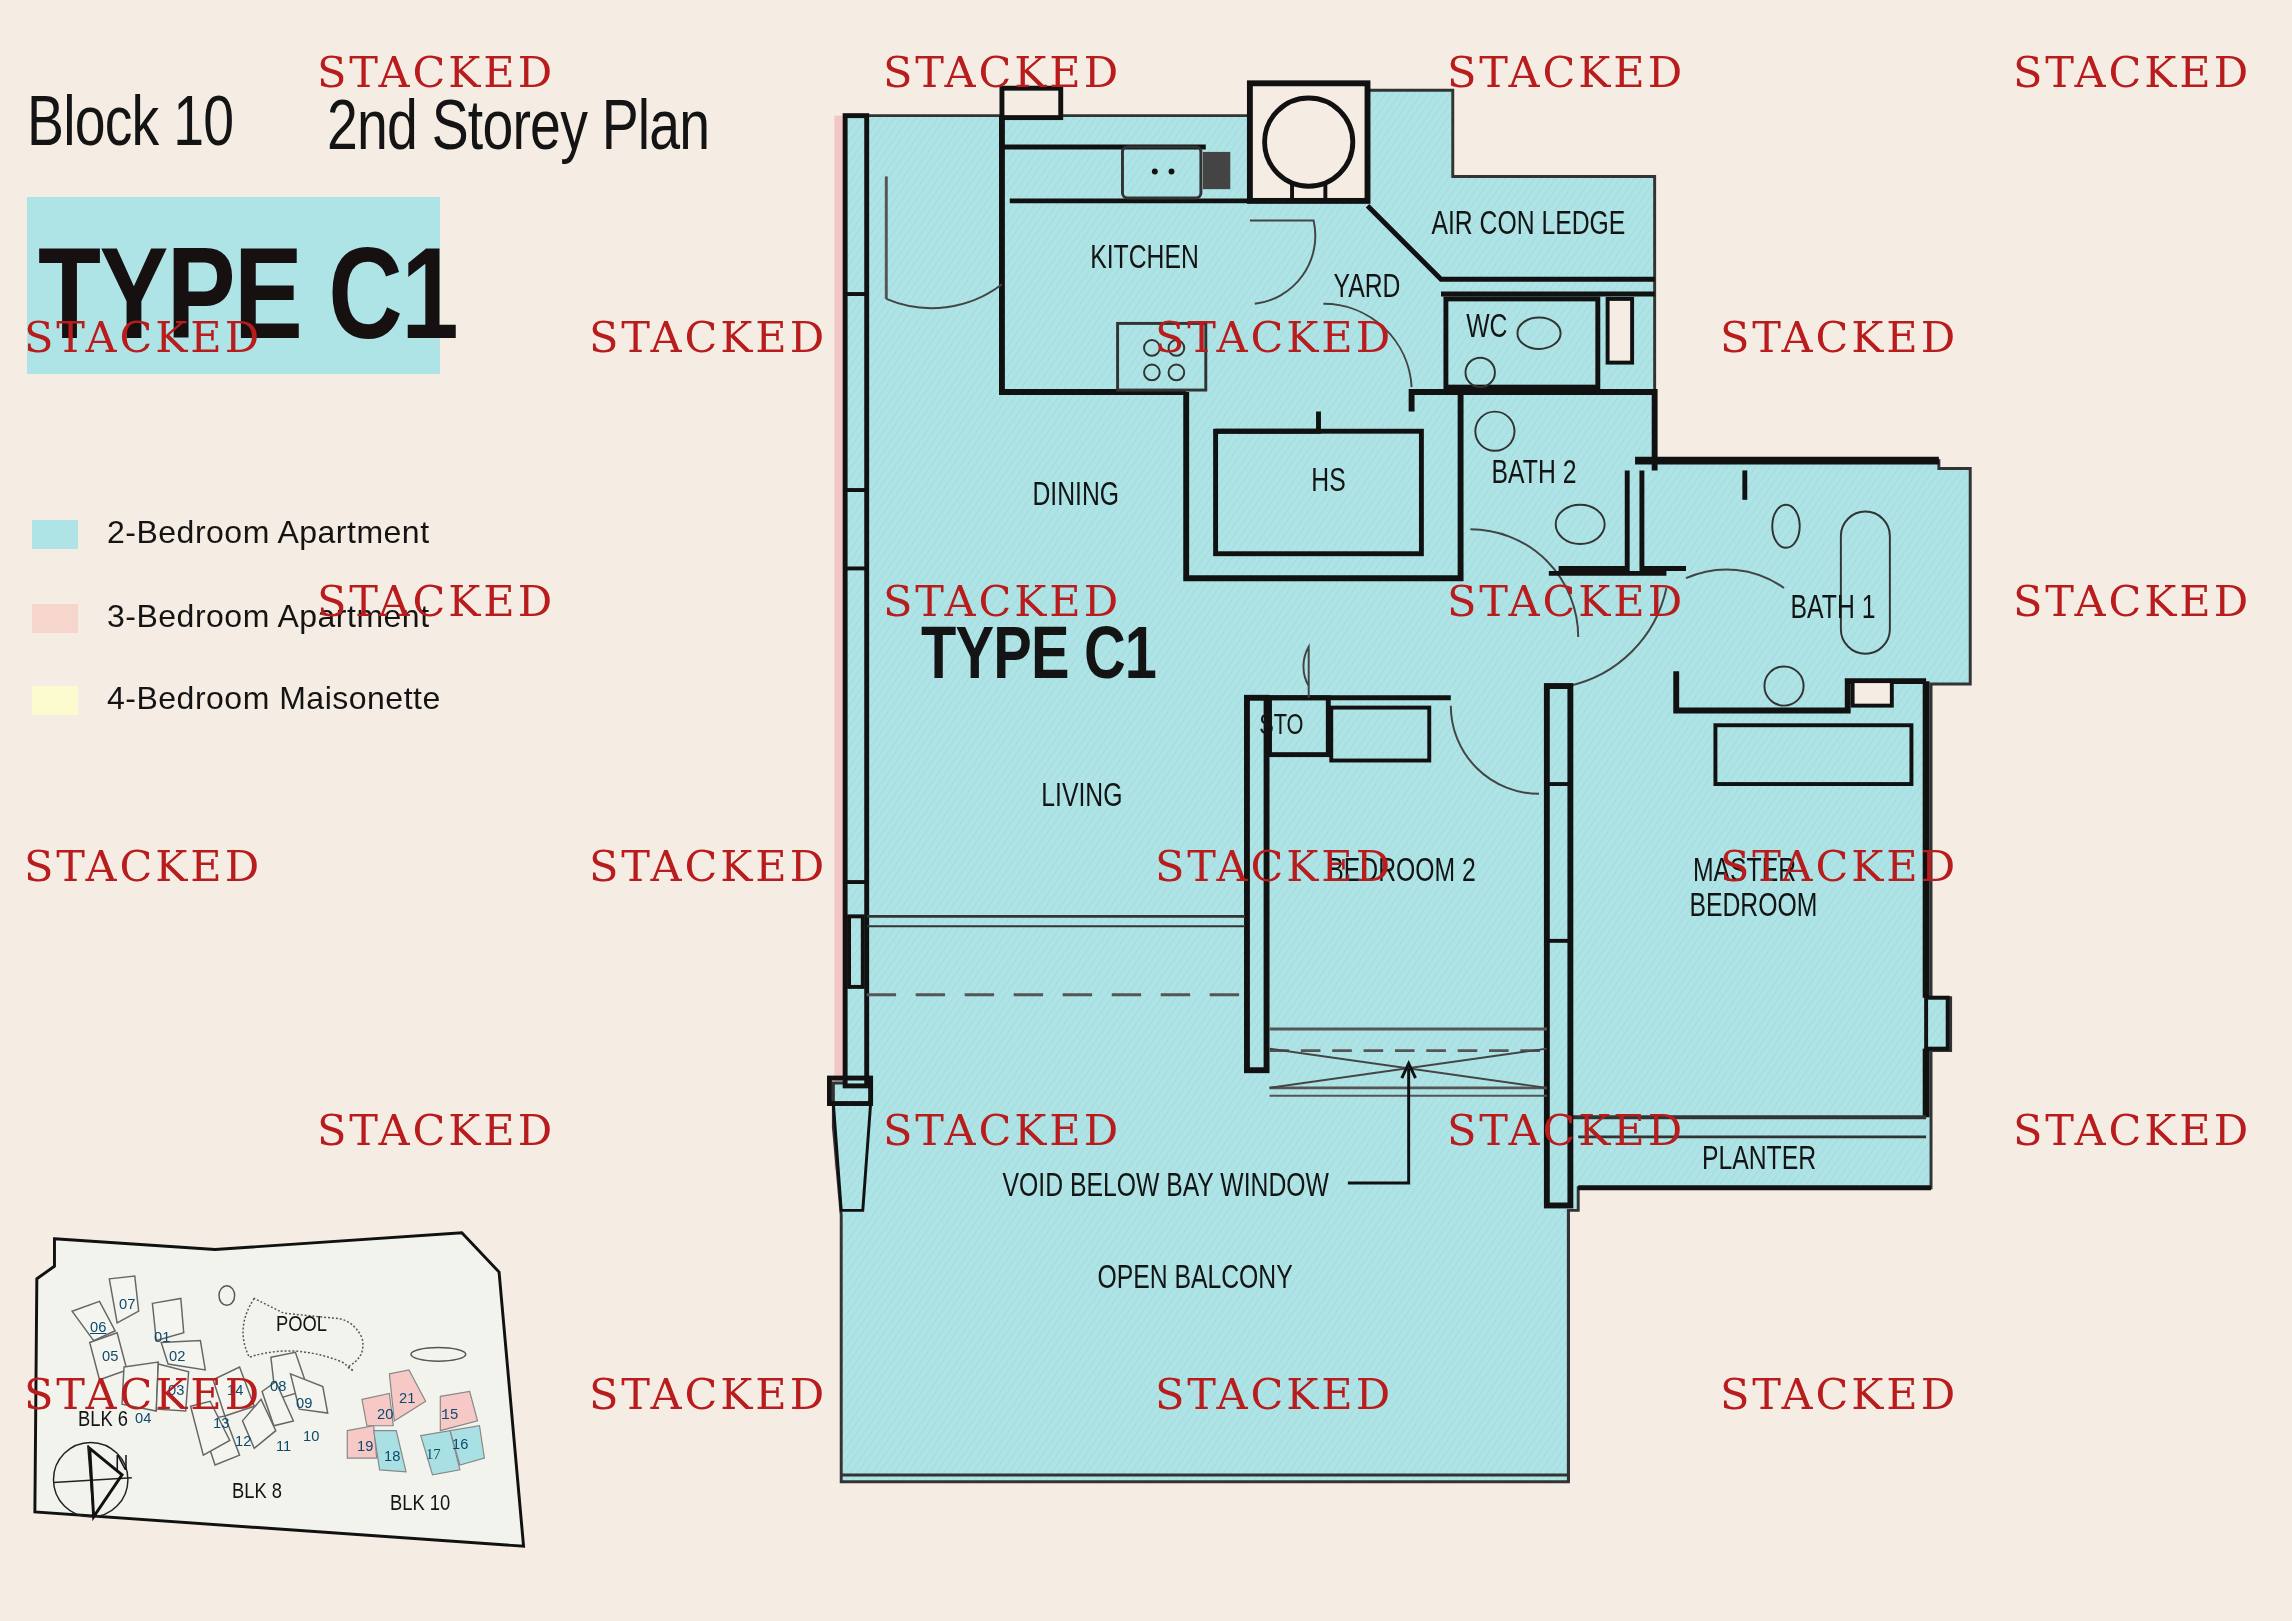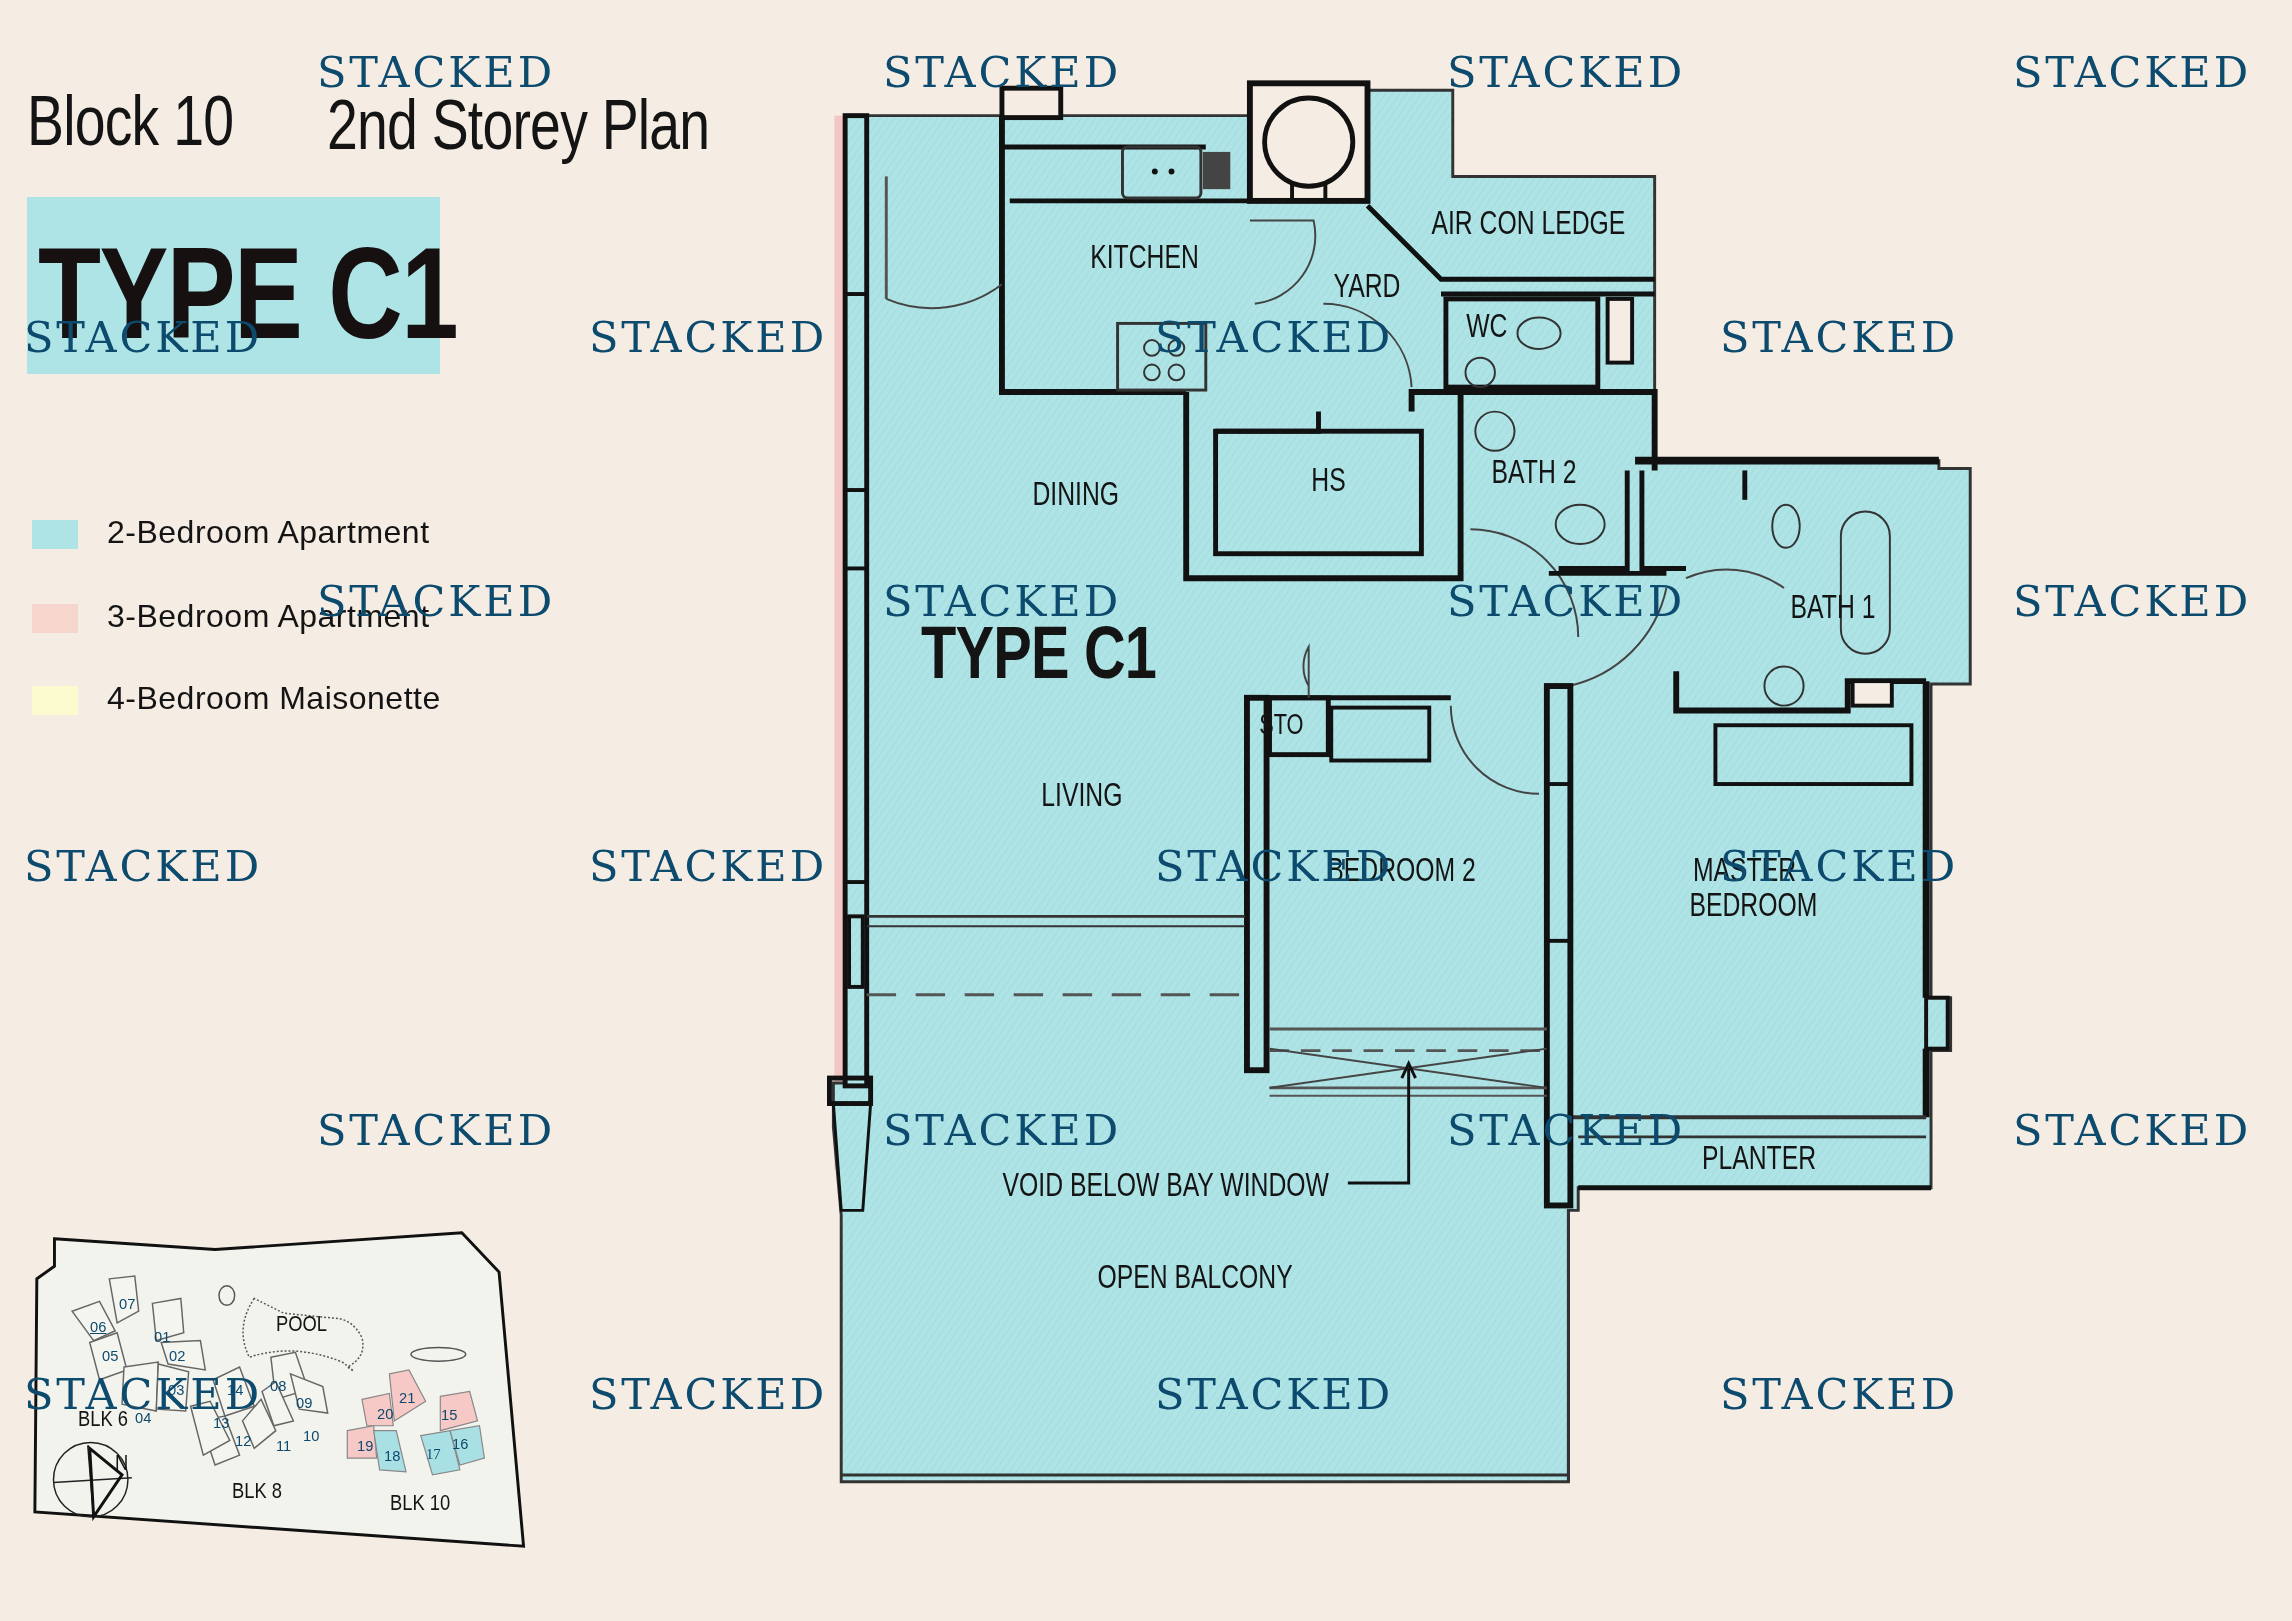--- a/index.html
+++ b/index.html
@@ -4,21 +4,21 @@
 <style>
   html, body { margin:0; padding:0; }
   body {
     width:2293px; height:1621px; position:relative; overflow:hidden;
     background:#f5ede4;
     font-family:"Liberation Sans", sans-serif;
   }
   .abs { position:absolute; }
   .wm {
     position:absolute; font-family:"DejaVu Serif", serif; font-size:43px;
-    color:#0c4a6e; letter-spacing:2.9px; white-space:nowrap; z-index:50;
+    color:#b91c1c; letter-spacing:2.9px; white-space:nowrap; z-index:50;
     pointer-events:none; transform:translateX(-50%);
   }
   .title {
     position:absolute; font-family:"Liberation Sans", sans-serif; color:#141414;
     font-size:71px; letter-spacing:-1px; transform:scaleX(0.78); transform-origin:left top;
     white-space:nowrap;
   }
   .type-box {
     position:absolute; left:26.5px; top:197px; width:413px; height:177px;
     background:#aee4e6;
@@ -292,21 +292,21 @@
   <div class="site-num" style="left:90px;top:71px;">07</div>
 
   <div class="site-num" style="left:241px;top:153px;">08</div>
   <div class="site-num" style="left:267px;top:170px;">09</div>
   <div class="site-num" style="left:274px;top:203px;">10</div>
   <div class="site-num" style="left:247px;top:213px;">11</div>
   <div class="site-num" style="left:206px;top:208px;">12</div>
   <div class="site-num" style="left:184px;top:190px;">13</div>
   <div class="site-num" style="left:198px;top:157px;">14</div>
 
-  <div class="site-num" style="left:412px;top:182px;">15</div>
+  <div class="site-num" style="left:412px;top:182px;font-family:Liberation Mono, monospace;">15</div>
   <div class="site-num" style="left:423px;top:211px;">16</div>
   <div class="site-num" style="left:397px;top:221px;font-family:Liberation Serif, serif;">17</div>
   <div class="site-num" style="left:355px;top:223px;">18</div>
   <div class="site-num" style="left:328px;top:213px;">19</div>
   <div class="site-num" style="left:348px;top:181px;">20</div>
   <div class="site-num" style="left:370px;top:165px;">21</div>
 </div>
 
 
 </body></html>

